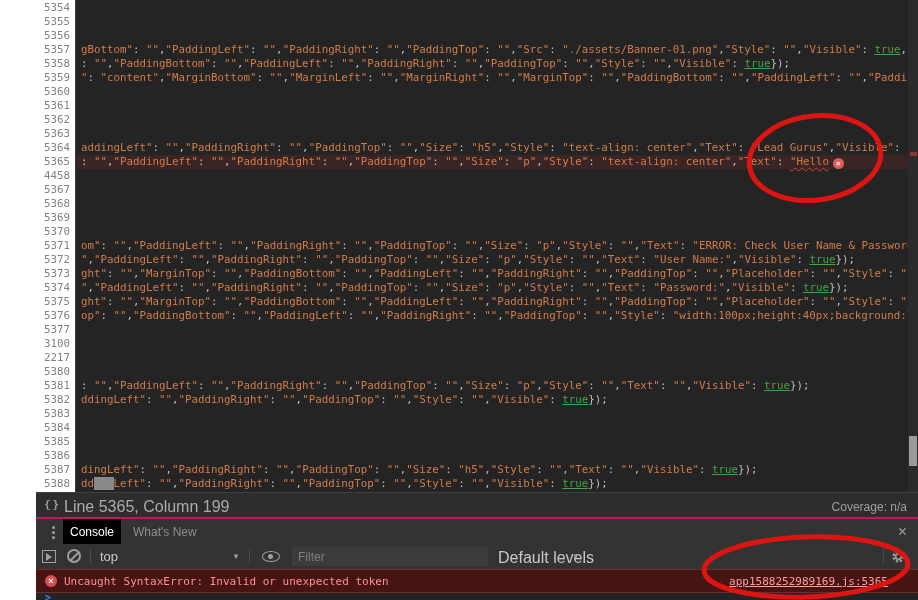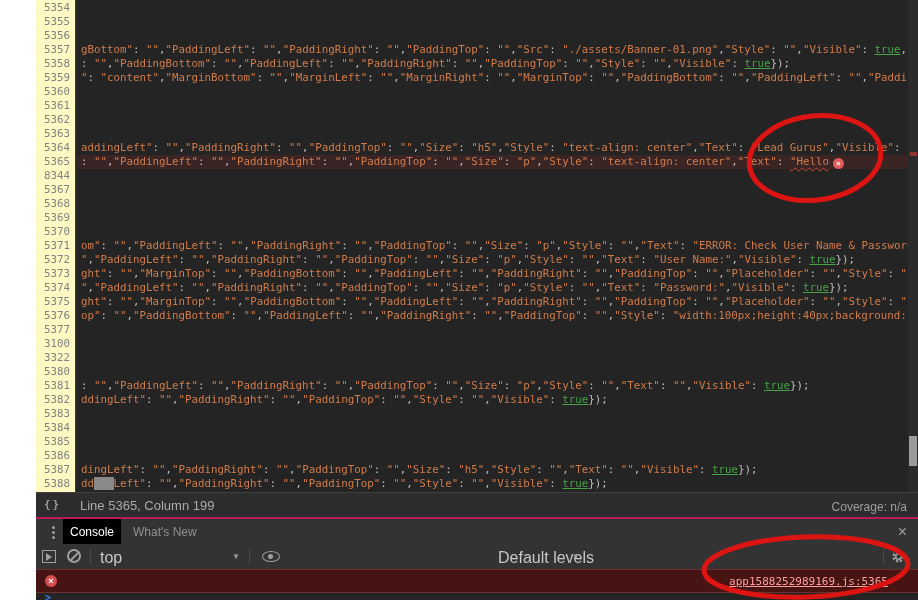--- a/index.html
+++ b/index.html
@@ -3,21 +3,21 @@
 <meta charset="utf-8">
 <style>
   * { margin:0; padding:0; box-sizing:border-box; }
   html,body { width:918px; height:600px; }
   body { position:relative; background:#ffffff; overflow:hidden;
          font-family:"Liberation Sans", sans-serif; }
   .devtools { position:absolute; left:36px; top:0; width:882px; height:600px; background:#242424; }
 
   
   .editor { position:absolute; top:0; left:0; width:882px; height:492px; overflow:hidden; background:#242424; }
-  .gutter { position:absolute; left:0; top:0; width:40px; height:492px; background:#fef9c3;
+  .gutter { position:absolute; left:0; top:0; width:40px; height:492px; background:#ffffff;
             border-right:1px solid #3d3d3d; padding-top:1px; }
   .gutter .ln { height:14px; line-height:14px; text-align:right; padding-right:5px; color:#828282;
                 font:10.8px "DejaVu Sans Mono", monospace; }
   .code-area { position:absolute; left:41px; top:0; right:10px; height:492px; padding-top:1px;
                overflow:hidden; }
   .cl { position:relative; height:14px; line-height:14px; white-space:pre; padding-left:4px;
         font:10.8px "DejaVu Sans Mono", monospace; color:#bfbfbf; }
   .cl.err { background:#3b2424; }
   .str  { color:#d07b4a; }
   .kw   { color:#45a245;text-decoration:underline; }
@@ -31,21 +31,21 @@
 
   .scrollbar { position:absolute; right:0; top:0; width:10px; height:492px; background:#2b2b2b; }
   .scroll-thumb { position:absolute; left:1px; top:436px; width:8px; height:30px; background:#9b9b9b; }
   .scroll-err-marker { position:absolute; left:2px; top:152px; width:7px; height:4px; background:#8f3333; }
 
   
   .statusbar { position:absolute; top:492px; left:0; width:882px; height:25px; background:#2d2d2d;
                border-top:1px solid #3f3f3f; }
   .pretty-print { position:absolute; left:8px; top:4px; color:#9e9e9e;
                   font:bold 11px/16px "DejaVu Sans Mono", monospace; letter-spacing:2px; }
-  .cursor-pos { position:absolute; left:44px; top:5px; color:#ababab; font-size:13px; }
+  .cursor-pos { position:absolute; left:28px; top:5px; color:#ababab; font-size:16px; }
   .coverage  { position:absolute; right:11px; top:7px; color:#9e9e9e; font-size:12px; }
 
   
   .tabbar { position:absolute; top:517px; left:0; width:882px; height:27px; background:#333333;
             border-top:2px solid #be185d; }
   .kebab { position:absolute; left:16px; top:7px; width:3px; height:3px; border-radius:50%;
            background:#9e9e9e; box-shadow:0 5px 0 #9e9e9e, 0 10px 0 #9e9e9e; }
   .tab-console { position:absolute; left:27px; top:0; width:58px; height:27px; background:#000000;
                  color:#ffffff; font-size:12px; text-align:center; line-height:27px; }
   .tab-whatsnew { position:absolute; left:97px; top:0; height:27px; color:#8f8f8f; font-size:12px;
@@ -56,21 +56,21 @@
   .tb-sep { position:absolute; top:5px; width:1px; height:15px; background:#4a4a4a; }
   .icon-sidebar { position:absolute; left:6px; top:6px; width:14px; height:13px;
                   border:1px solid #9e9e9e; }
   .icon-sidebar::after { content:""; position:absolute; left:3px; top:2px; width:0; height:0;
                   border-left:6px solid #9e9e9e; border-top:4px solid transparent;
                   border-bottom:4px solid transparent; }
   .icon-ban { position:absolute; left:31px; top:5px; width:14px; height:14px; border:2px solid #9e9e9e;
               border-radius:50%; }
   .icon-ban::after { content:""; position:absolute; left:4.5px; top:-1px; width:2px; height:12px;
               background:#9e9e9e; transform:rotate(45deg); }
-  .ctx-label { position:absolute; left:64px; top:5px; color:#c8c8c8; font-size:16px; }
+  .ctx-label { position:absolute; left:64px; top:5px; color:#c8c8c8; font-size:13px; }
   .ctx-arrow { position:absolute; left:196px; top:8px; color:#9e9e9e; font-size:8px; }
   .icon-eye { position:absolute; left:226px; top:7px; width:18px; height:11px; border:1.5px solid #9e9e9e;
               border-radius:50%; }
   .icon-eye::after { content:""; position:absolute; left:4.5px; top:1.5px; width:5px; height:5px;
               border-radius:50%; background:#9e9e9e; }
   .filter-input { position:absolute; left:256px; top:3px; width:196px; height:19px; background:#3c3c3c;
               border:none; outline:none; color:#cccccc; font-size:12px; padding:0 6px;
               font-family:"Liberation Sans", sans-serif; }
   .filter-input::placeholder { color:#7e7e7e; }
   .levels-label { position:absolute; left:462px; top:5px; color:#c8c8c8; font-size:16px; }
@@ -107,34 +107,34 @@
         <div class="ln">5356</div>
         <div class="ln">5357</div>
         <div class="ln">5358</div>
         <div class="ln">5359</div>
         <div class="ln">5360</div>
         <div class="ln">5361</div>
         <div class="ln">5362</div>
         <div class="ln">5363</div>
         <div class="ln">5364</div>
         <div class="ln">5365</div>
-        <div class="ln">8344</div>
+        <div class="ln">4458</div>
         <div class="ln">5367</div>
         <div class="ln">5368</div>
         <div class="ln">5369</div>
         <div class="ln">5370</div>
         <div class="ln">5371</div>
         <div class="ln">5372</div>
         <div class="ln">5373</div>
         <div class="ln">5374</div>
         <div class="ln">5375</div>
         <div class="ln">5376</div>
         <div class="ln">5377</div>
         <div class="ln">3100</div>
-        <div class="ln">3322</div>
+        <div class="ln">2217</div>
         <div class="ln">5380</div>
         <div class="ln">5381</div>
         <div class="ln">5382</div>
         <div class="ln">5383</div>
         <div class="ln">5384</div>
         <div class="ln">5385</div>
         <div class="ln">5386</div>
         <div class="ln">5387</div>
         <div class="ln">5388</div>
       </div>
@@ -196,33 +196,35 @@
   </div>
 
   <div class="toolbar">
     <span class="icon-sidebar"></span>
     <span class="icon-ban"></span>
     <span class="tb-sep" style="left:54px"></span>
     <span class="ctx-label">top</span>
     <span class="ctx-arrow">▼</span>
     <span class="tb-sep" style="left:213px"></span>
     <span class="icon-eye"></span>
+    <input class="filter-input" type="text" placeholder="Filter" style="">
     <span class="levels-label">Default levels</span>
     <span class="levels-arrow">▼</span>
     <span class="tb-sep" style="right:34px;left:auto"></span>
     <span class="gear">
       <svg width="15" height="15" viewBox="0 0 16 16">
         <circle cx="8" cy="8" r="5" fill="none" stroke="#9e9e9e" stroke-width="3" stroke-dasharray="2.3 1.7"></circle>
         <circle cx="8" cy="8" r="3" fill="none" stroke="#9e9e9e" stroke-width="1.6"></circle>
       </svg>
     </span>
   </div>
 
   <div class="error-row">
     <span class="err-icon">×</span>
+    <span class="err-msg">Uncaught SyntaxError: Invalid or unexpected token</span>
     <a class="err-link" href="#">app1588252989169.js:5365</a>
   </div>
 
   <div class="prompt-row">
     <span class="prompt-chevron">&gt;</span>
   </div>
 
 </div>
 
 <svg class="annotation-layer" viewBox="0 0 918 600">

